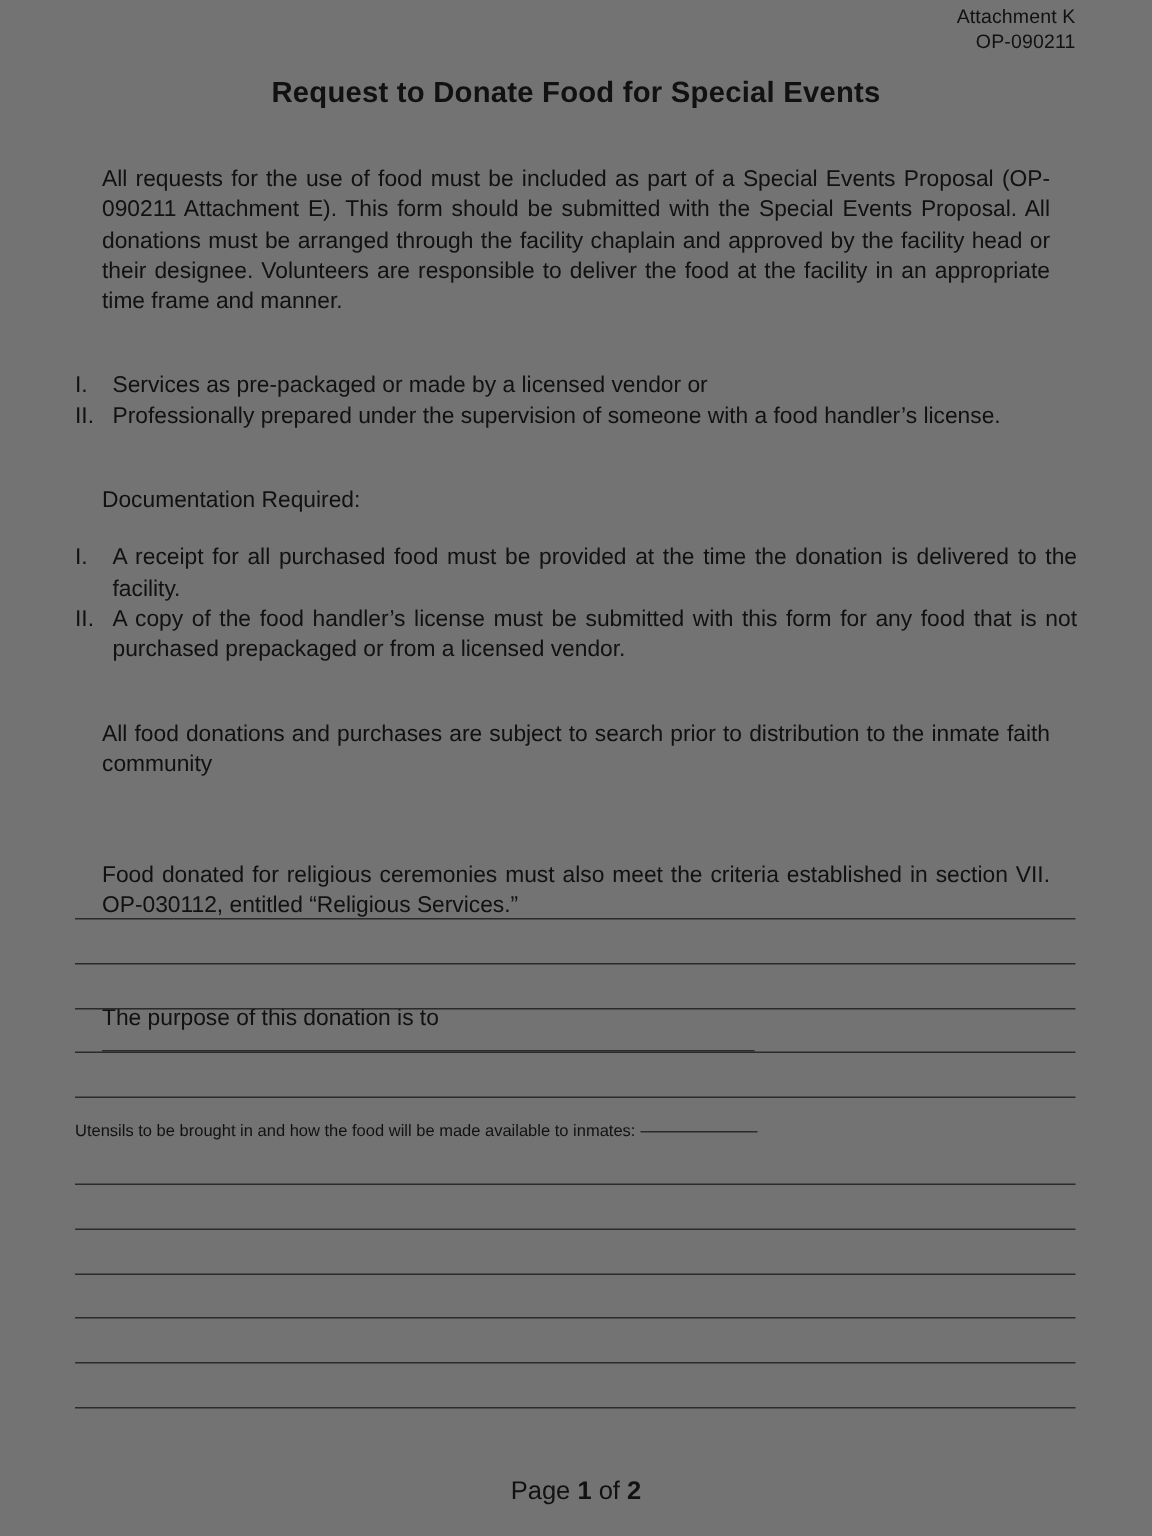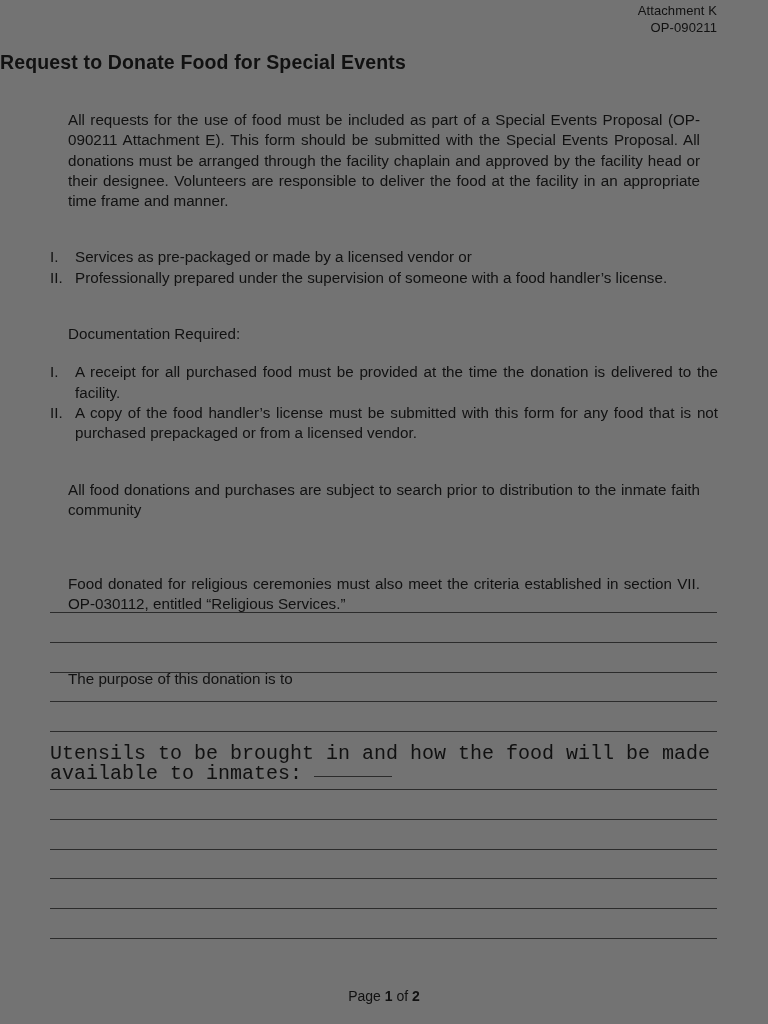--- a/index.html
+++ b/index.html
@@ -29,20 +29,21 @@
     letter-spacing: 0.1px;
   }
   .doc-header div { white-space: nowrap; }
 
   
   .doc-title {
     position: absolute;
     top: 51px;
     left: 0;
     width: 100%;
+    text-align: center;
     font-size: 19.5px;
     font-weight: bold;
     letter-spacing: 0.15px;
   }
 
   
   .body-wrap {
     position: absolute;
     left: 50px;
     top: 92px;
@@ -93,21 +94,21 @@
   .lines-block { position: absolute; left: 50px; }
   .lines-block .blank-line { width: 667px; }
 
   
   .doc-footer {
     position: absolute;
     bottom: 20px;
     left: 0;
     width: 100%;
     text-align: center;
-    font-size: 14px;
+    font-size: 17px;
   }
   .doc-footer b { font-weight: bold; }
 </style>
 </head>
 <body>
 
 <div class="page">
 
   <div class="doc-header">
     <div>Attachment K</div>
@@ -164,21 +165,21 @@
   </div>
 
   <div class="lines-block" id="justification-lines" style="top:612px;">
       <div class="blank-line" style="margin-top: 0px;"></div>
       <div class="blank-line" style="margin-top: 28.8px;"></div>
       <div class="blank-line" style="margin-top: 28.8px;"></div>
       <div class="blank-line" style="margin-top: 28.8px;"></div>
       <div class="blank-line" style="margin-top: 28.8px;"></div>
     </div>
 
-  <div style="position:absolute;left:50px;top:744px;width:668px;font-size:20px;line-height:20.3px;font-family:Liberation Mono, monospace;">
+  <div style="position:absolute;left:50px;top:744px;width:668px;font-size:11px;line-height:20.3px;">
     <span>Utensils to be brought in and how the food will be made available to inmates:</span>
     <span class="inline-rule" id="utensils-rule" style="width:78px;"></span>
   </div>
 
   <div class="lines-block" id="utensils-lines" style="top:789px;">
       <div class="blank-line" style="margin-top: 0px;"></div>
       <div class="blank-line" style="margin-top: 28.8px;"></div>
       <div class="blank-line" style="margin-top: 28.8px;"></div>
       <div class="blank-line" style="margin-top: 28.8px;"></div>
       <div class="blank-line" style="margin-top: 28.8px;"></div>

